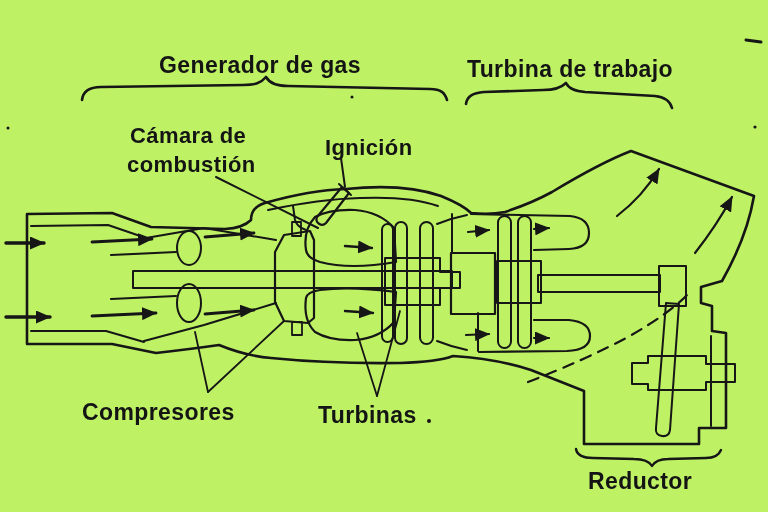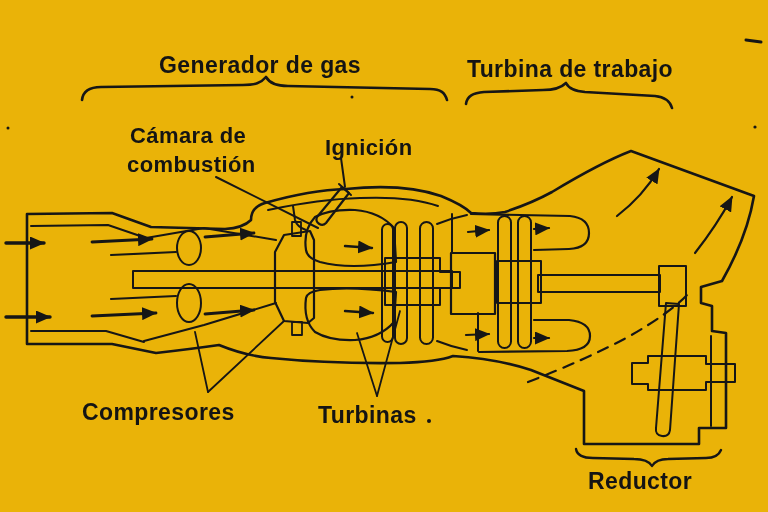--- a/index.html
+++ b/index.html
@@ -1,17 +1,17 @@
 <!DOCTYPE html>
 <html><head>
 <meta charset="utf-8">
 <style>
   html,body{margin:0;padding:0;background:#e8e8e8;}
   .stage{
-    position:relative;width:768px;height:512px;background:#eab308;
+    position:relative;width:768px;height:512px;background:#bef264;
     font-family:"Liberation Sans", sans-serif;overflow:hidden;
   }
   svg{position:absolute;left:0;top:0;}
   .ink{stroke:#161616;fill:none;stroke-linecap:round;stroke-linejoin:round;}
   .lbl{font-family:"Liberation Sans", sans-serif;font-weight:bold;fill:#141414;letter-spacing:0.4px;}
   .lbl-lg{font-size:23px;}
   .lbl-md{font-size:22px;}
 </style>
 </head>
 <body>

